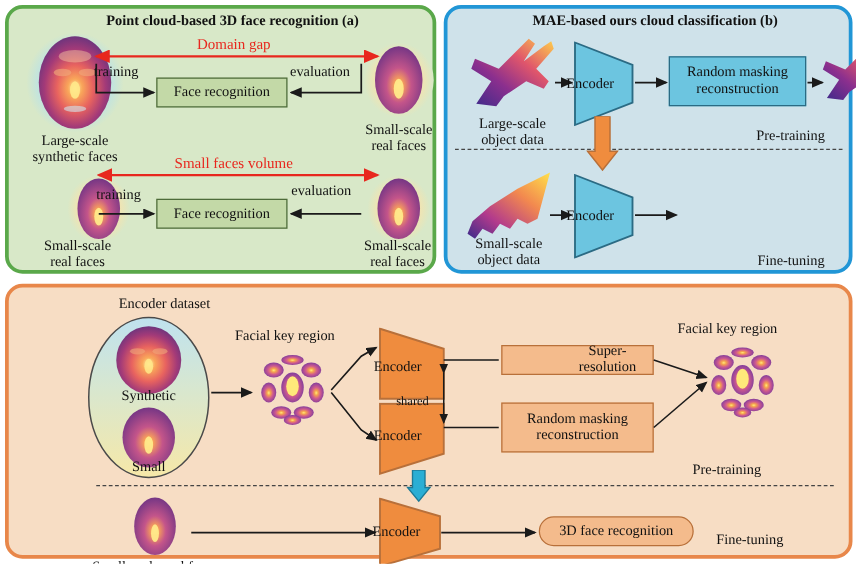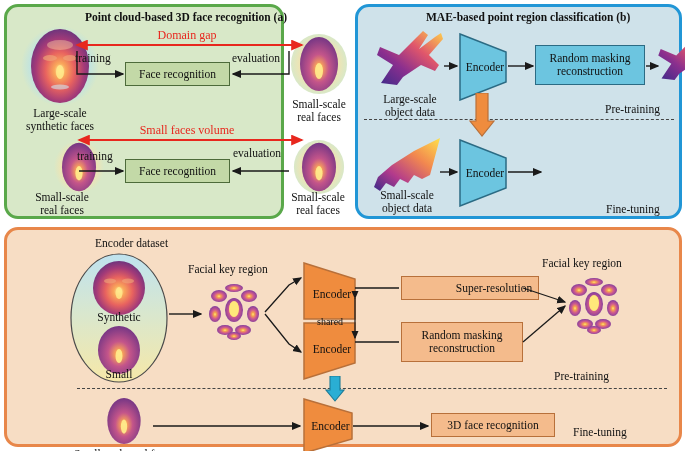--- a/index.html
+++ b/index.html
@@ -2,21 +2,21 @@
 <html><head>
 <meta charset="utf-8">
 <style>
   html,body{margin:0;padding:0;background:#ffffff;}
   body{width:685px;height:451px;position:relative;overflow:hidden;
        font-family:"Liberation Serif",serif;color:#111;}
   #root{position:absolute;inset:0;}
 
   
   .panel{position:absolute;box-sizing:border-box;}
-  #panel-a{left:4px;top:4px;width:280px;height:215px;
+  #panel-a{left:4px;top:4px;width:345px;height:215px;
            background:#d8e8c8;border:3px solid #5aa84a;border-radius:14px;}
   #panel-b{left:355px;top:4px;width:327px;height:215px;
            background:#cfe2ea;border:3px solid #2196d6;border-radius:14px;}
   #panel-c{left:4px;top:227px;width:678px;height:220px;
            background:#f7ddc4;border:3px solid #e8874a;border-radius:14px;}
 
   .ptitle{position:absolute;font-weight:bold;font-size:11.5px;white-space:nowrap;}
 
   
   .lbl{position:absolute;font-size:11.5px;line-height:13px;white-space:nowrap;}
@@ -26,21 +26,21 @@
   .stage{position:absolute;font-size:11.5px;white-space:nowrap;}
 
   
   .box{position:absolute;box-sizing:border-box;display:flex;align-items:center;
        justify-content:center;text-align:center;font-size:11.5px;line-height:13px;}
   .box-green{background:#c3d9a7;border:1.5px solid #4d6b3a;}
   .box-blue{background:#6cc5e0;border:1.5px solid #2b6b84;}
   .box-orange{background:#f4bb8c;border:1.5px solid #b8703a;}
 
   
-  .enc{position:absolute;display:flex;align-items:center;justify-content:center;
+  .enc{position:absolute;display:flex;align-items:center;justify-content:flex-start;
        font-size:11.5px;color:#111;}
   .enc svg{position:absolute;left:0;top:0;}
   .enc span{position:relative;z-index:2;}
   svg.ov{position:absolute;left:0;top:0;pointer-events:none;}
 
   
   .gfx{position:absolute;}
   .gfx svg{display:block;}
 
   .dash{position:absolute;border-top:1.6px dashed #444;}
@@ -155,21 +155,21 @@
 
       <line x1="72" y1="133" x2="295" y2="133" stroke="#e8271e" stroke-width="1.8" marker-end="url(#ar)" marker-start="url(#arL)"></line>
 
       <line x1="72" y1="164" x2="116" y2="164" stroke="#1a1a1a" stroke-width="1.4" marker-end="url(#ak)"></line>
 
       <line x1="282" y1="164" x2="226" y2="164" stroke="#1a1a1a" stroke-width="1.4" marker-end="url(#ak)"></line>
     </svg>
   </div>
 
   <div class="panel" id="panel-b">
-    <div class="ptitle" style="left:68px;top:4px;">MAE-based point region classification (b)</div>
+    <div class="ptitle" style="left:68px;top:4px;">MAE-based ours cloud classification (b)</div>
 
     <div class="gfx" style="left:15px;top:18px;">
       <svg width="76" height="66" viewBox="0 0 76 66">
         <defs>
           <linearGradient id="pl1" x1="0%" y1="100%" x2="100%" y2="0%">
             <stop offset="0%" stop-color="#3a2a8a"></stop>
               <stop offset="35%" stop-color="#8b2f8e"></stop>
             <stop offset="65%" stop-color="#e0566b"></stop>
               <stop offset="100%" stop-color="#ffd24a"></stop>
           </linearGradient>
@@ -318,21 +318,21 @@
     </div>
 
     <div class="enc" style="left:296px;top:92px;width:62px;height:58px;">
       <svg width="62" height="58">
           <polygon points="1,1 52,1 52,41 1,57" fill="#ef8c3e" stroke="#b8703a" stroke-width="1.5"></polygon>
         </svg>
       <span style="margin-left:-4px;margin-top:-5px;">Encoder</span>
     </div>
     <div class="lbl small" style="left:310px;top:86px;">shared</div>
 
-    <div class="box box-orange" style="left:394px;top:46px;width:138px;height:24px;padding-left:48px;">Super-resolution</div>
+    <div class="box box-orange" style="left:394px;top:46px;width:122px;height:24px;padding-left:48px;">Super-resolution</div>
 
     <div class="box box-orange" style="left:394px;top:92px;width:122px;height:40px;flex-direction:column;">
       <span>Random masking</span>
       <span>reconstruction</span>
     </div>
 
     <div class="lbl" style="left:535px;top:27px;">Facial key region</div>
     <div class="gfx" style="left:558px;top:44px;">
       <svg width="58" height="62" viewBox="0 0 58 62">
         <g fill="url(#kr)">
@@ -368,21 +368,21 @@
     </div>
     <div class="lbl c" style="left:117px;top:218px;">Small-scale real faces</div>
 
     <div class="enc" style="left:296px;top:168px;width:60px;height:56px;">
       <svg width="60" height="56">
           <polygon points="1,1 49,15 49,41 1,55" fill="#ef8c3e" stroke="#b8703a" stroke-width="1.5"></polygon>
         </svg>
       <span style="margin-left:-5px;">Encoder</span>
     </div>
 
-    <div class="box box-orange" style="left:424px;top:183px;width:124px;height:24px;">3D face recognition</div>
+    <div class="box box-orange" style="left:424px;top:183px;width:124px;height:24px;border-radius:12px;">3D face recognition</div>
 
     <div class="stage" style="left:566px;top:196px;">Fine-tuning</div>
 
     <svg class="ov" width="678" height="220">
 
       <line x1="162" y1="84" x2="194" y2="84" stroke="#1a1a1a" stroke-width="1.4" marker-end="url(#ak)"></line>
 
       <path d="M258,82 L282,55 L294,48" stroke="#1a1a1a" stroke-width="1.3" fill="none" marker-end="url(#ak)"></path>
       <path d="M258,84 L282,114 L294,122" stroke="#1a1a1a" stroke-width="1.3" fill="none" marker-end="url(#ak)"></path>
 

